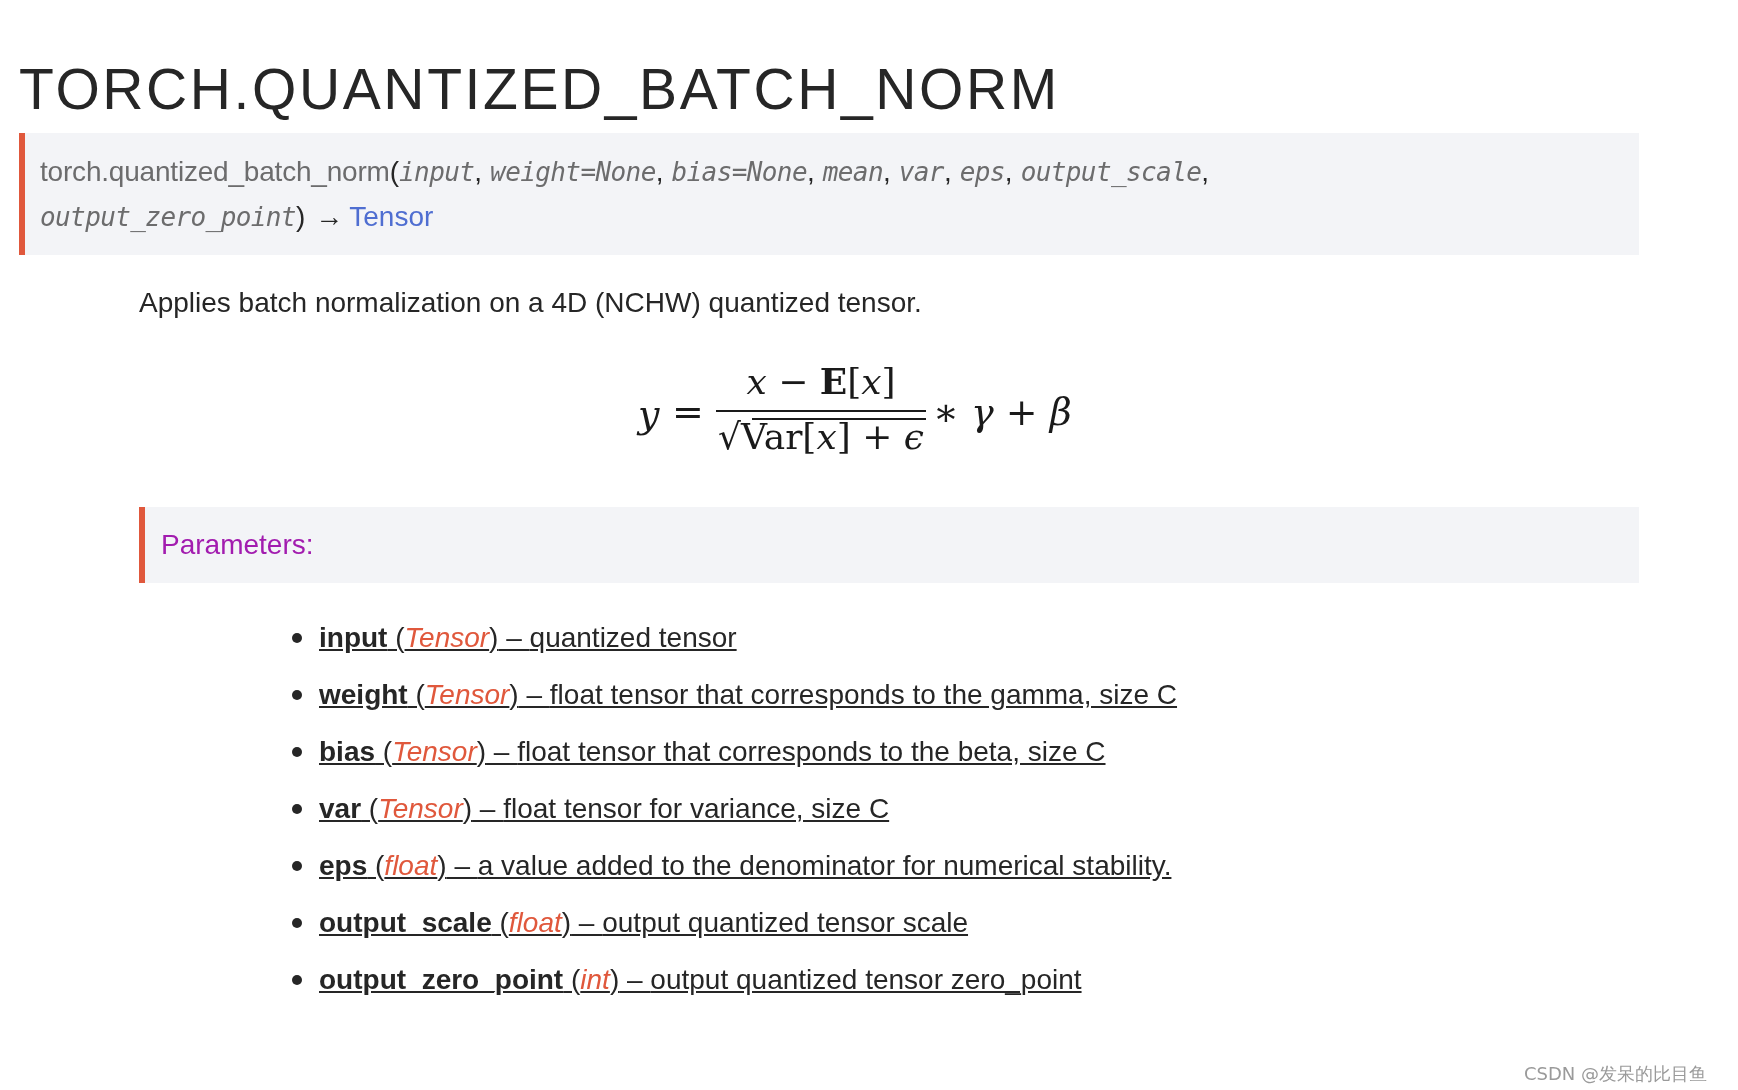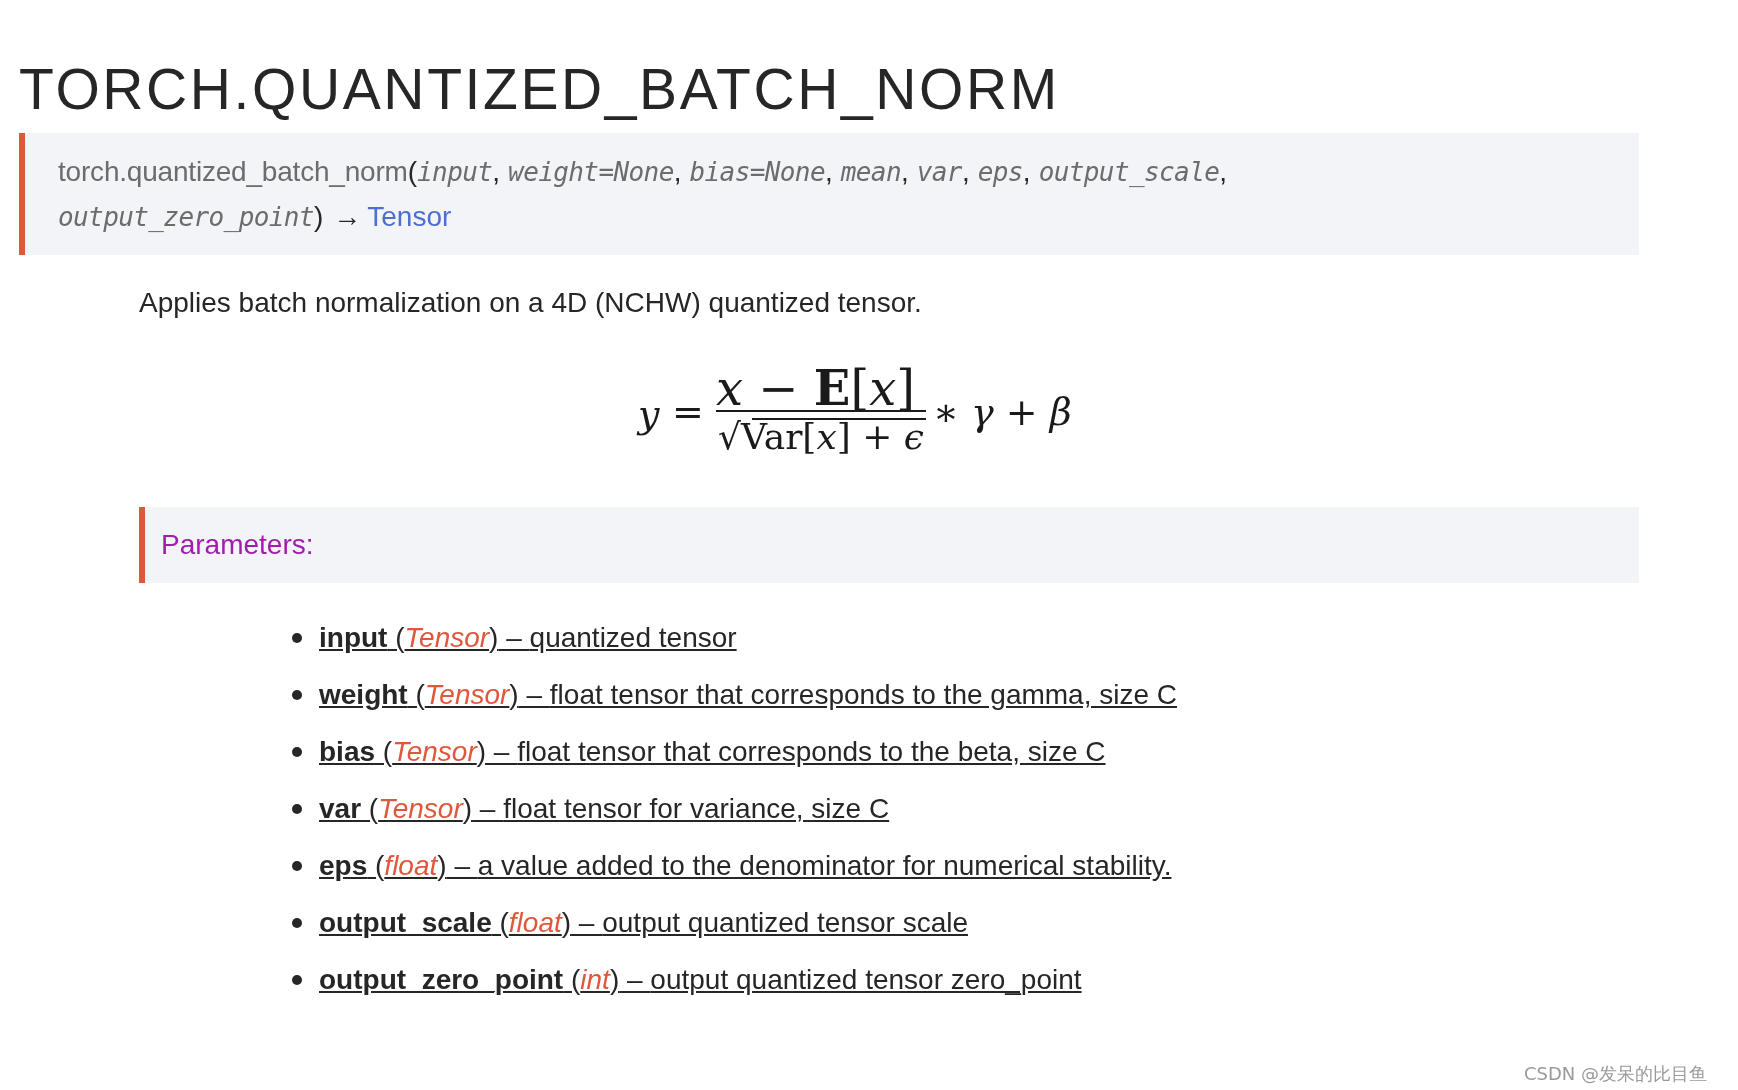--- a/index.html
+++ b/index.html
@@ -2,36 +2,36 @@
 <html><head>
 <meta charset="utf-8">
 <style>
   html, body { margin: 0; padding: 0; background: #ffffff; }
   body { width: 1738px; height: 1090px; position: relative; overflow: hidden;
          font-family: "Liberation Sans", "DejaVu Sans", sans-serif; color: #262626; }
   .title { position: absolute; left: 19px; top: 18px; font-size: 57px; font-weight: 400;
            letter-spacing: 2.6px; color: #262626; white-space: nowrap; line-height: 66px; }
   .sig { position: absolute; left: 19px; top: 133px; width: 1614px; height: 122px;
          background: #f3f4f7; border-left: 6px solid #e0583c; }
-  .sig .line { position: absolute; left: 15px; font-size: 28px; line-height: 34px; white-space: nowrap; color: #6c6c6d; margin-left: 18px; }
+  .sig .line { position: absolute; left: 15px; font-size: 28px; line-height: 34px; white-space: nowrap; color: #6c6c6d; }
   .sig .l1 { top: 22px; }
   .sig .l2 { top: 67px; }
   .sig .fn { color: #6c6c6d; letter-spacing: -0.2px; }
   .sig .paren { color: #262626; }
   .sig .arg { font-family: "DejaVu Sans Mono", "Liberation Mono", monospace; font-style: italic; font-size: 26px; color: #6c6c6d; letter-spacing: -0.6px; }
   .sig .comma { color: #262626; margin-right: 8px; }
   .sig .arrow { color: #262626; margin: 0 6px 0 10px; }
   .sig .ret { color: #4f6ed1; }
   .desc { position: absolute; left: 139px; top: 285px; font-size: 28px; line-height: 36px; color: #262626; white-space: nowrap; }
   .formula { position: absolute; left: 630px; top: 360px; width: 440px; height: 120px;
              font-family: "DejaVu Serif", "Liberation Serif", serif; color: #1a1a1a; }
   .formula .lhs { position: absolute; left: 8px; top: 32px; font-size: 38px; font-style: italic; }
   .formula .eq { position: absolute; left: 42px; top: 30px; font-size: 38px; }
   .formula .frac { position: absolute; left: 86px; top: 0; width: 210px; }
-  .formula .num { position: absolute; left: 0; width: 210px; top: 0; text-align: left; font-size: 48px; white-space: nowrap; }
+  .formula .num { position: absolute; left: 0; width: 210px; top: 0; text-align: center; font-size: 36px; white-space: nowrap; }
   .formula .bar { position: absolute; left: 0; top: 50px; width: 210px; height: 2px; background: #1a1a1a; }
   .formula .den { position: absolute; left: 0; width: 210px; top: 56px; text-align: center; font-size: 36px; white-space: nowrap; }
   .formula .sqrt-bar { position: absolute; left: 36px; top: 58px; width: 174px; height: 2px; background: #1a1a1a; }
   .formula .rhs { position: absolute; left: 303px; top: 30px; font-size: 38px; white-space: nowrap; }
   .it { font-style: italic; }
   .bf { font-weight: bold; }
   .params { position: absolute; left: 139px; top: 507px; width: 1494px; height: 76px;
             background: #f3f4f7; border-left: 6px solid #e0583c; }
   .params .label { position: absolute; left: 16px; top: 20px; font-size: 28px; line-height: 36px; color: #a21caf; }
   .plist { position: absolute; left: 286px; top: 619px; margin: 0; padding: 0; list-style: none; }

